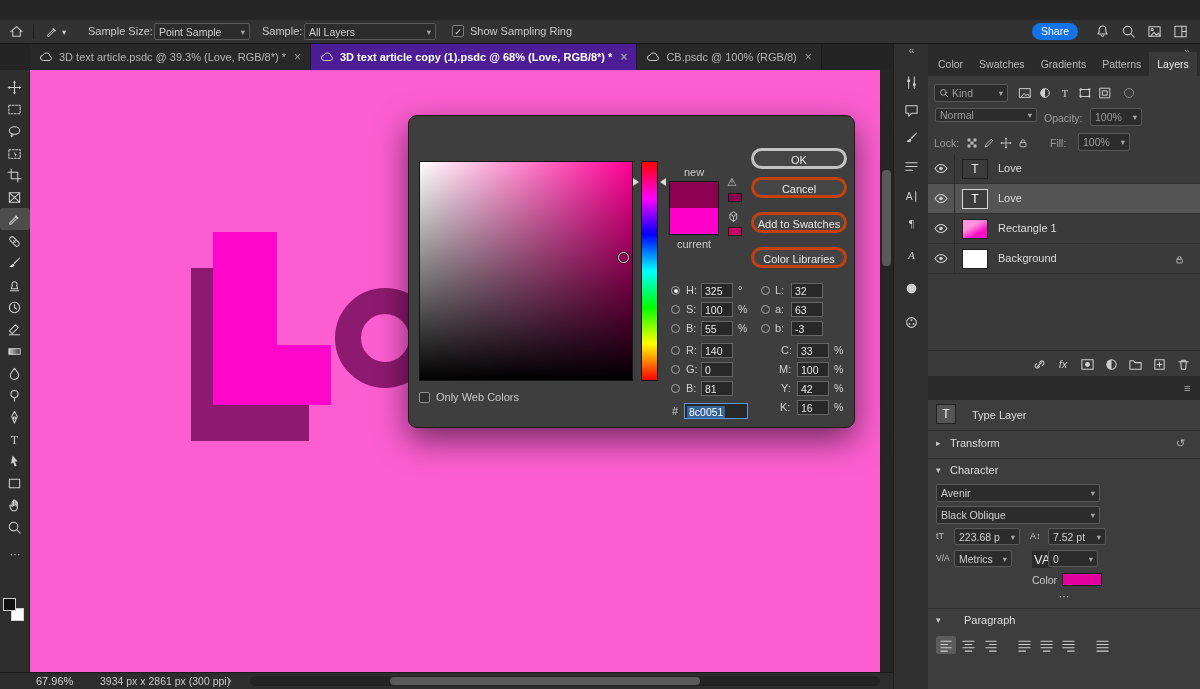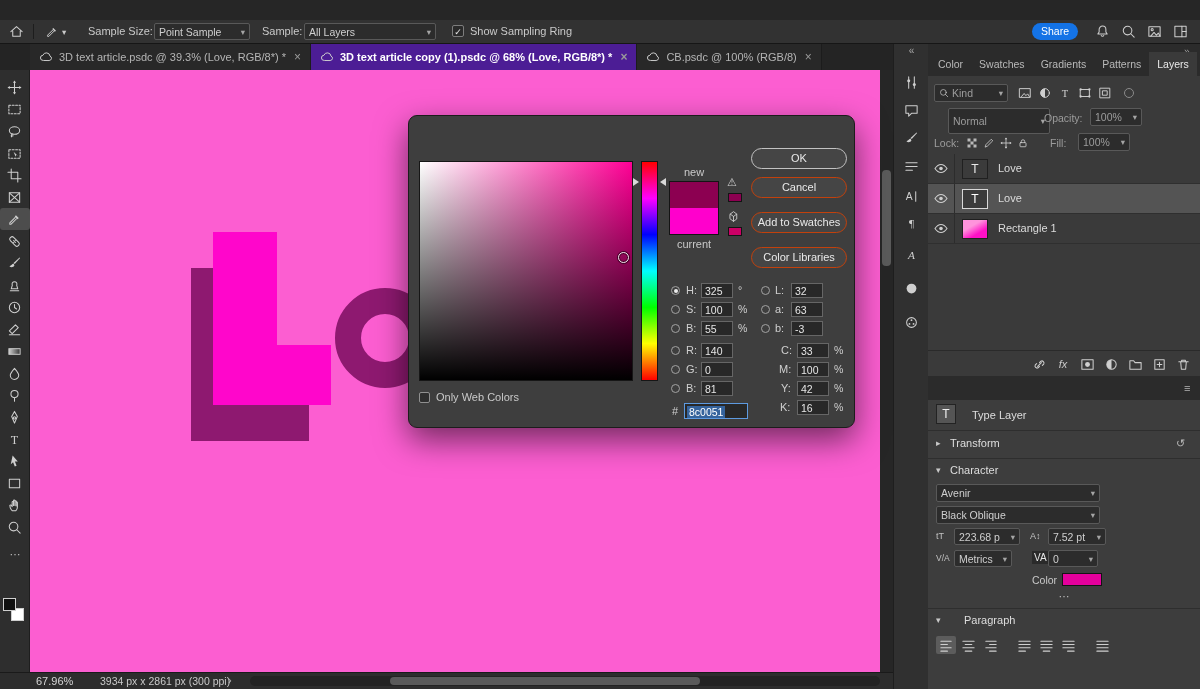--- a/index.html
+++ b/index.html
@@ -18,21 +18,21 @@
   .tool.active{background:#4d4d4d;border-radius:3px}
   .ptab{height:24px;line-height:24px;padding:0 8px;font-size:10.5px;color:#b9b9b9;white-space:nowrap}
   .ptab.active{background:#3a3a3a;color:#e9e9e9}
   .ptab2{height:22px;line-height:22px;padding:0 7px;font-size:10.5px;color:#b9b9b9;white-space:nowrap;overflow:hidden}
   .ptab2.active{background:#3d3d3d;color:#e9e9e9}
   .lrow{position:absolute;left:0;width:272px;height:30px;border-bottom:1px solid #2f2f2f;box-sizing:border-box}
   .lrow.sel{background:#545454}
   .eyebox{position:absolute;left:0;top:0;width:26px;height:29px;display:flex;align-items:center;justify-content:center;border-right:1px solid #2c2c2c}
   .thumb{position:absolute;left:34px;top:5px;width:26px;height:20px;box-sizing:border-box}
   .lname{position:absolute;left:70px;top:8px;font-size:11px;color:#dcdcdc;white-space:nowrap}
-  .btn{position:absolute;left:342px;width:96px;height:21px;line-height:19px;text-align:center;border:1px solid #c2410c;border-radius:11px;background:#454545;color:#e9e9e9;font-size:11px;box-sizing:border-box}
+  .btn{position:absolute;left:342px;width:96px;height:21px;line-height:19px;text-align:center;border:3px solid #c2410c;border-radius:11px;background:#454545;color:#e9e9e9;font-size:11px;box-sizing:border-box}
   .radio{position:absolute;width:9px;height:9px;border:1px solid #a2a2a2;border-radius:50%;box-sizing:border-box}
   .radio.sel::after{content:"";position:absolute;left:1.5px;top:1.5px;width:4px;height:4px;background:#ececec;border-radius:50%}
   .flbl{position:absolute;font-size:11px;color:#cfcfcf}
   .fbox{position:absolute;width:32px;height:15px;background:#282828;border:1px solid #666;color:#e6e6e6;font-size:10.5px;line-height:14px;padding-left:3px;box-sizing:border-box}
   .funit{position:absolute;font-size:10.5px;color:#cfcfcf}
   .dvd{position:absolute;left:0;width:272px;height:1px;background:#2e2e2e}
   .alignbtn{position:absolute;width:20px;height:18px;display:flex;align-items:center;justify-content:center;border-radius:2px}
   .alignbtn.active{background:#5c5c5c}
   .micon{display:flex;align-items:center;justify-content:center}
 </style>
@@ -374,21 +374,21 @@
           </svg>
         </div>
       <div class="abs micon" style="left:168px;top:9px;width:17px;height:16px">
           <svg class="ln" width="14" height="14" viewBox="0 0 16 16">
             <rect x="2.5" y="2.5" width="11" height="11"></rect>
             <rect x="5.5" y="5.5" width="5" height="5"></rect>
           </svg>
         </div>
       <div class="abs" style="left:196px;top:12px;width:10px;height:10px;border:1px solid #8a8a8a;border-radius:50%;box-sizing:border-box"></div>
 
-      <div class="abs ddl" style="left:20px;top:32px;width:102px;height:26px">
+      <div class="abs ddl" style="left:7px;top:32px;width:102px;height:14px">
         <span class="dim">Normal</span>
         <span class="arr">▾</span>
       </div>
       <span class="abs t dim" style="left:116px;top:36px;font-size:10.5px">Opacity:</span>
       <div class="abs ddl" style="left:162px;top:32px;width:52px;height:18px">
         <span class="dim">100%</span>
         <span class="arr">▾</span>
       </div>
 
       <span class="abs t dim" style="left:6px;top:61px;font-size:10.5px">Lock:</span>
@@ -443,20 +443,36 @@
       <div class="lrow" style="top:138px">
         <div class="eyebox">
             <svg class="ln" width="14" height="11" viewBox="0 0 14 10">
               <path d="M1 5c2-3 4-4 6-4s4 1 6 4c-2 3-4 4-6 4S3 8 1 5z"></path>
               <circle class="fl" cx="7" cy="5" r="1.8"></circle>
             </svg>
           </div>
         <div class="thumb" style="background:linear-gradient(150deg,#ff93dc 35%,#ff10c6 70%);border:1px solid #202020"></div>
         <div class="lname">Rectangle 1</div>
       </div>
+      <div class="lrow" style="top:168px">
+        <div class="eyebox">
+            <svg class="ln" width="14" height="11" viewBox="0 0 14 10">
+              <path d="M1 5c2-3 4-4 6-4s4 1 6 4c-2 3-4 4-6 4S3 8 1 5z"></path>
+              <circle class="fl" cx="7" cy="5" r="1.8"></circle>
+            </svg>
+          </div>
+        <div class="thumb" style="background:#ffffff;border:1px solid #202020"></div>
+        <div class="lname">Background</div>
+        <div class="abs micon" style="left:244px;top:8px;width:14px;height:14px">
+            <svg class="ln" width="11" height="11" viewBox="0 0 16 16">
+              <rect x="4" y="7.5" width="8" height="5.5" rx="1"></rect>
+              <path d="M5.7 7.5V6a2.3 2.3 0 014.6 0v1.5"></path>
+            </svg>
+          </div>
+      </div>
 
       <div class="abs" style="left:0;top:274px;width:272px;height:26px;border-top:1px solid #2a2a2a">
         <div class="abs micon" style="left:102px;top:4px;width:18px;height:18px">
             <svg class="ln" width="15" height="15" viewBox="0 0 16 16">
               <path d="M6 10l4-4M5 7L3.5 8.5a2.2 2.2 0 003 3L8 10M8 6l1.5-1.5a2.2 2.2 0 013 3L11 9"></path>
             </svg>
           </div>
         <div class="abs micon" style="left:126px;top:4px;width:18px;height:18px;color:#c9c9c9;font-size:11px;font-style:italic">
             <span>fx</span>
           </div>
@@ -528,21 +544,21 @@
       <div class="abs ddl" style="left:120px;top:128px;width:58px;height:17px">
         <span>7.52 pt</span>
         <span class="arr">▾</span>
       </div>
 
       <span class="abs t" style="left:8px;top:153px;font-size:8.5px;color:#c2c2c2">V/A</span>
       <div class="abs ddl" style="left:26px;top:150px;width:58px;height:17px">
         <span>Metrics</span>
         <span class="arr">▾</span>
       </div>
-      <span class="abs t" style="left:104px;top:151px;font-size:10px;color:#e8e8e8;background:#2a2a2a;padding:1px 2px">VA</span>
+      <span class="abs t" style="left:104px;top:151px;font-size:13px;color:#e8e8e8;background:#2a2a2a;padding:1px 2px">VA</span>
       <div class="abs ddl" style="left:120px;top:150px;width:50px;height:17px">
         <span>0</span>
         <span class="arr">▾</span>
       </div>
 
       <span class="abs t" style="left:104px;top:174px;font-size:10.5px">Color</span>
       <div class="abs" style="left:134px;top:173px;width:40px;height:13px;background:#e4009c;border:1px solid #141414;box-sizing:border-box"></div>
 
       <div class="abs t" style="left:0;top:190px;width:272px;text-align:center;color:#bdbdbd"><span>⋯</span></div>
 

